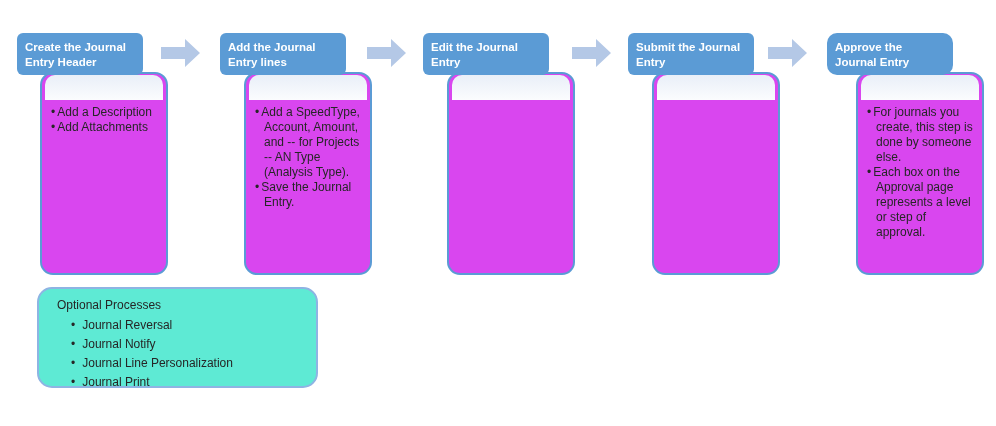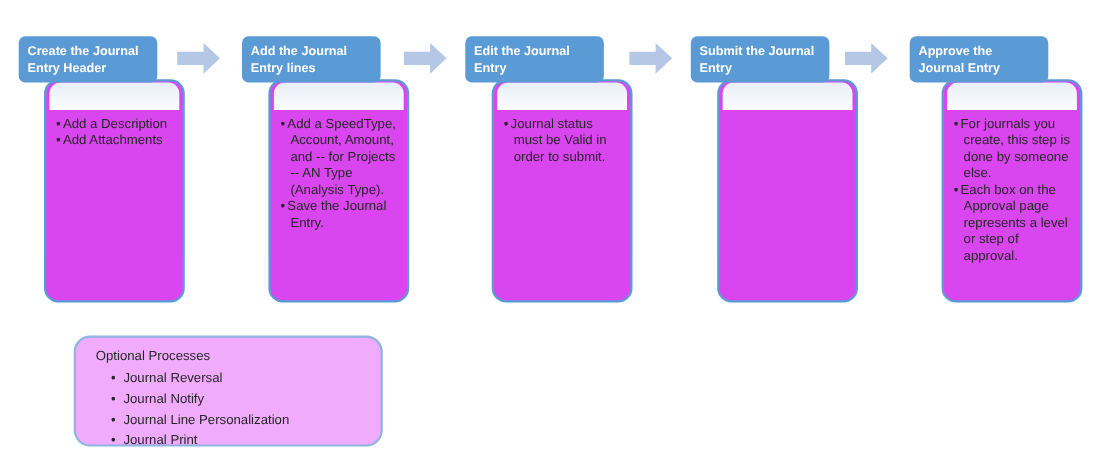--- a/index.html
+++ b/index.html
@@ -29,21 +29,21 @@
     padding: 7px 8px 0 8px;
     font-size: 11.5px;
     font-weight: 600;
     line-height: 15px;
     z-index: 2;
   }
   .h0 { left: 17px; }
   .h1 { left: 220px; }
   .h2 { left: 423px; }
   .h3 { left: 628px; }
-  .h4 { left: 827px; }
+  .h4 { left: 827px; border-radius: 10px; }
 
   
   .step-body {
     position: absolute;
     top: 72px;
     width: 128px;
     height: 203px;
     box-sizing: border-box;
     background: #d946ef;
     border: 2.5px solid var(--body-border, #5b9bd5);
@@ -93,31 +93,30 @@
   .arrow polygon { fill: var(--arrow-fill, #b4c8e6); }
   .a0 { left: 161px; }
   .a1 { left: 367px; }
   .a2 { left: 572px; }
   .a3 { left: 768px; }
 
   
   .optional {
     position: absolute;
     left: 37px;
-    top: 305px;
+    top: 287px;
     width: 281px;
     height: 101px;
     box-sizing: border-box;
     border: 2px solid var(--optional-border, #8eb4e3);
     border-radius: 15px;
-    background: #f0abfc;
+    background: #5eead4;
     padding: 8px 6px 0 18px;
     color: var(--text, #262626);
     font-size: 12px;
-    margin-left: 30px;
   }
   .optional .opt-title {
     line-height: 16px;
   }
   .optional ul {
     margin: 3px 0 0 0;
     padding: 0 0 0 14px;
     list-style: none;
   }
   .optional li {
@@ -155,23 +154,20 @@
     </ul>
   </div>
 
   <svg class="arrow a1" viewBox="0 0 40 30">
     <polygon points="0,9 24,9 24,1 39,15 24,29 24,21 0,21"></polygon>
   </svg>
 
   <div class="step-header h2">Edit the Journal Entry</div>
   <div class="step-body b2">
     <div class="band"></div>
-    <ul>
-      <li>Journal status must be Valid in order to submit.</li>
-    </ul>
   </div>
 
   <svg class="arrow a2" viewBox="0 0 40 30">
     <polygon points="0,9 24,9 24,1 39,15 24,29 24,21 0,21"></polygon>
   </svg>
 
   <div class="step-header h3">Submit the Journal Entry</div>
   <div class="step-body b3">
     <div class="band"></div>
   </div>

